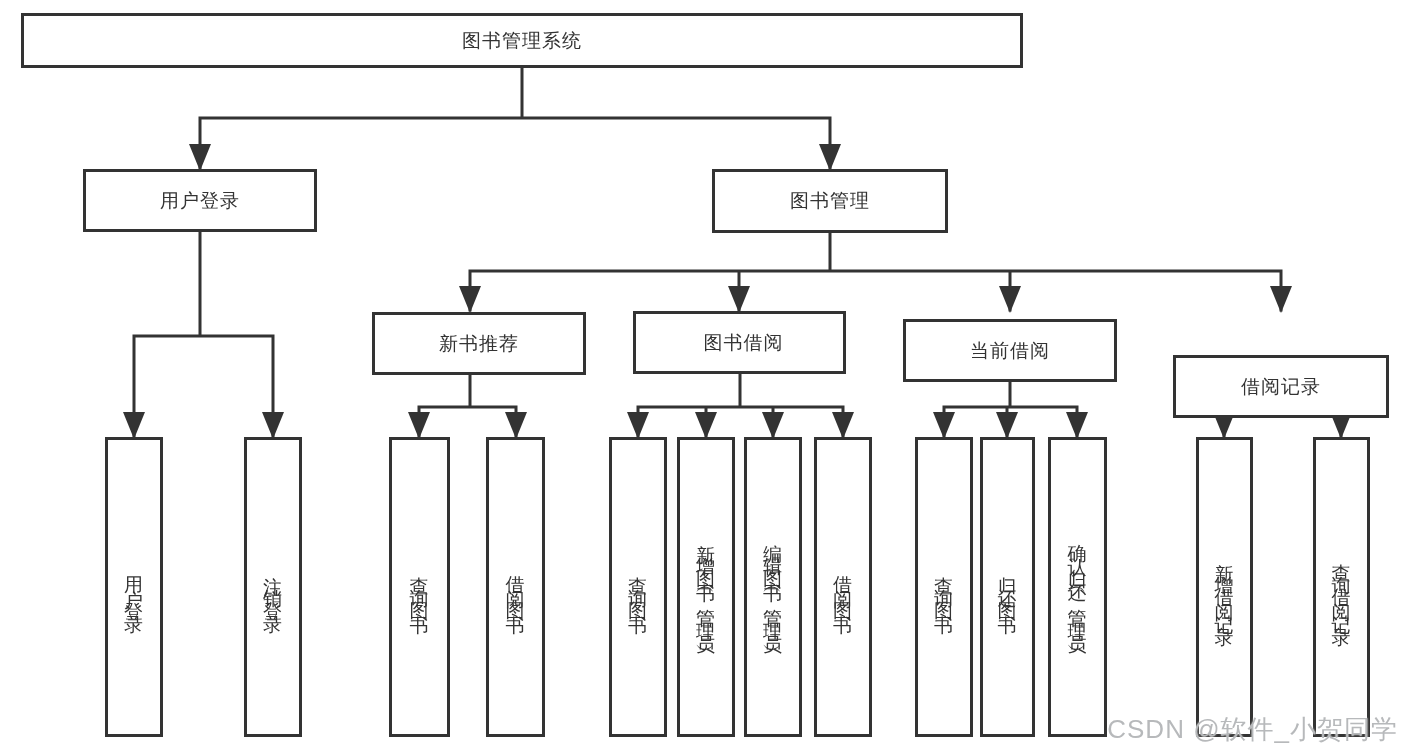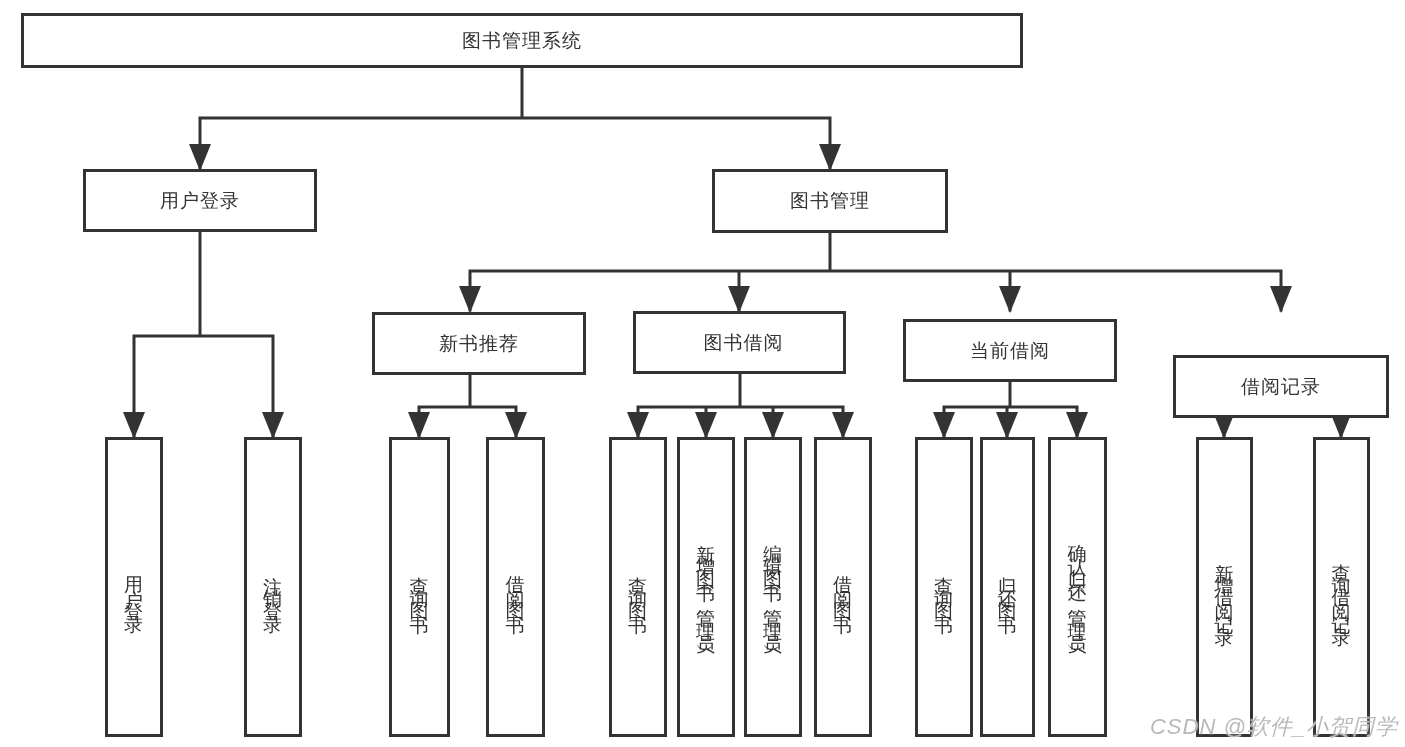--- a/index.html
+++ b/index.html
@@ -41,26 +41,25 @@
     writing-mode: vertical-rl;
     font-size: 19px;
     letter-spacing: 13px;
     line-height: 1;
     color: #333333;
   }
   .watermark {
     position: absolute;
     right: 7px;
     top: 712px;
-    font-size: 22px;
+    font-size: 26px;
     color: #b7b9bb;
     letter-spacing: 1px;
     white-space: nowrap;
     text-shadow: 0 0 2px #ffffff;
-    font-style: italic;
   }
 </style>
 </head>
 <body>
 
 <div id="canvas">
 
   <svg id="wires" viewBox="0 0 1405 747" xmlns="http://www.w3.org/2000/svg">
     <path d="M522 68 V118 M200 118 H830 M200 118 V168 M830 118 V168
          M200 233 V336 M134 336 H273 M134 336 V436 M273 336 V436

